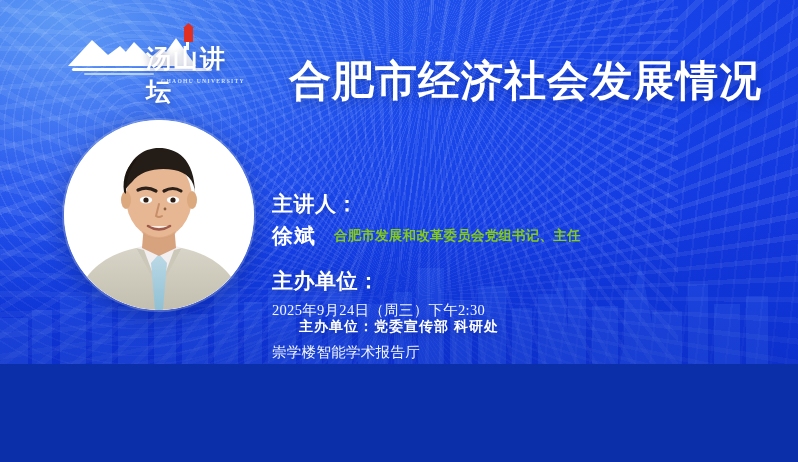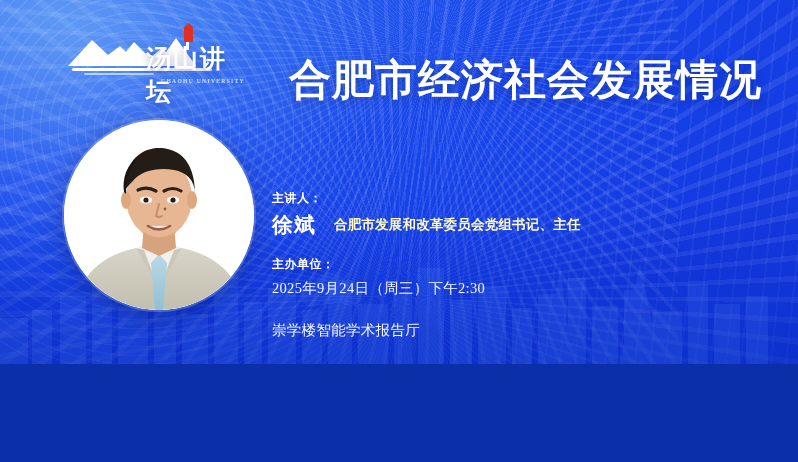--- a/index.html
+++ b/index.html
@@ -61,21 +61,21 @@
   .logo{position:absolute;left:62px;top:22px;width:180px;height:56px;}
   .logo svg{display:block;}
   .logo-en{
     position:absolute;left:86px;top:56px;width:110px;text-align:center;
     color:#cfe1ff;font-size:5.6px;letter-spacing:1.3px;font-weight:700;
     font-family:"Liberation Serif","DejaVu Serif",serif;
     white-space:nowrap;
   }
 
   
-  .title-wrap{position:absolute;right:36px;top:58px;text-align:center;font-family:Liberation Serif, serif;}
+  .title-wrap{position:absolute;right:36px;top:58px;text-align:center;}
   .title-l1{
     font-size:42px;font-weight:700;color:#ffffff;letter-spacing:1px;line-height:1.08;
     text-shadow:0 3px 10px rgba(0,20,90,.35);
   }
   .title-l2{
     margin-top:14px;
     font-size:42px;font-weight:700;color:#ffffff;letter-spacing:3px;line-height:1.08;
     text-shadow:0 3px 10px rgba(0,20,90,.35);
   }
 
@@ -83,26 +83,26 @@
   .portrait{
     position:absolute;left:64px;top:120px;width:190px;height:190px;border-radius:50%;
     overflow:hidden;background:#ffffff;
     box-shadow:0 0 0 2px rgba(255,255,255,.22), 0 6px 26px rgba(0,16,80,.35);
   }
   .portrait svg{display:block;}
 
   
   .info{position:absolute;left:272px;top:190px;width:420px;}
   .lbl{
-    font-size:12px;font-weight:700;color:#ffffff;letter-spacing:.5px;
+    font-size:21px;font-weight:700;color:#ffffff;letter-spacing:.5px;
     text-shadow:0 2px 6px rgba(0,20,90,.3);
   }
   .row-speaker{display:flex;align-items:center;gap:18px;margin-top:4px;}
   .speaker-name{font-size:21px;font-weight:700;color:#ffffff;letter-spacing:1px;}
-  .speaker-title{font-size:13.5px;font-weight:700;color:#fef9c3;letter-spacing:.2px;}
+  .speaker-title{font-size:13.5px;font-weight:700;color:#84cc16;letter-spacing:.2px;}
   .gap{height:17px;}
   .val{margin-top:6px;font-size:14.5px;color:#f2f6ff;letter-spacing:.3px;font-family:Liberation Serif, serif;}
 
   
   .footer{
     position:absolute;left:0;right:0;bottom:28px;text-align:center;
     font-size:14px;font-weight:700;color:#ffffff;letter-spacing:1px;
     text-shadow:0 2px 6px rgba(0,20,90,.35);
   }
 </style>
@@ -248,14 +248,15 @@
     <div class="gap"></div>
 
     <div class="lbl">主办单位：</div>
     <div class="val">2025年9月24日（周三）下午2:30</div>
 
     <div class="gap"></div>
 
     <div class="val">崇学楼智能学术报告厅</div>
   </div>
 
+  <div class="footer">主办单位：党委宣传部  科研处</div>
 
 </div>
 
 </body></html>

